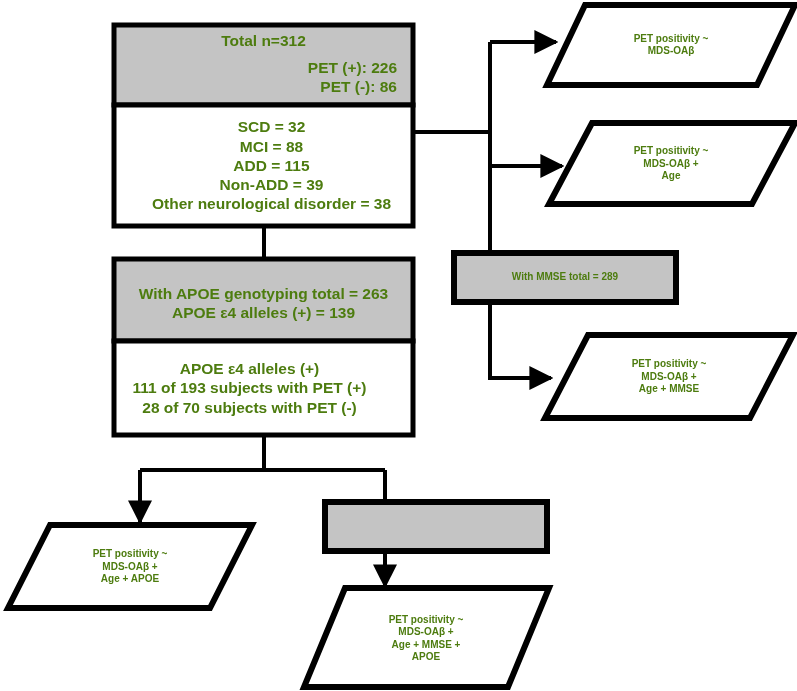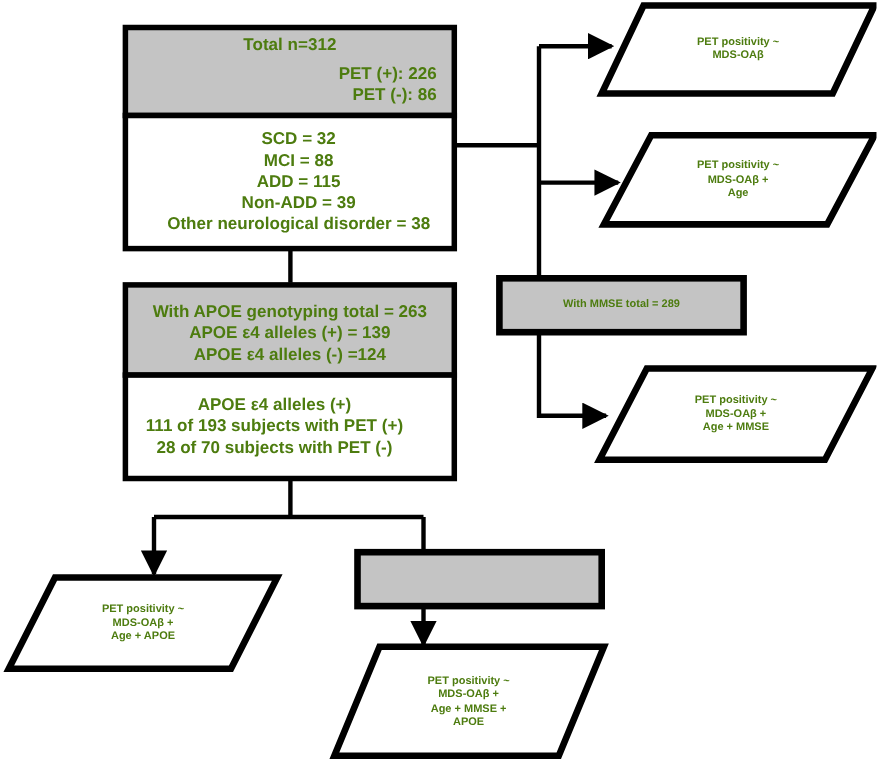--- a/index.html
+++ b/index.html
@@ -112,21 +112,20 @@
     <span class="ln">SCD = 32</span>
     <span class="ln">MCI = 88</span>
     <span class="ln">ADD = 115</span>
     <span class="ln">Non-ADD = 39</span>
     <span class="ln">Other neurological disorder = 38</span>
   </div>
 
   <div class="node-text t-center sz15" style="left:118px; top:261px; width:291px; height:84px;">
     <span class="ln">With APOE genotyping total = 263</span>
     <span class="ln">APOE ε4 alleles (+) = 139</span>
-    <span class="ln">APOE ε4 alleles (-) =124</span>
   </div>
 
   <div class="node-text t-center sz15" style="left:118px; top:343px; width:263px; height:90px;">
     <span class="ln">APOE ε4 alleles (+)</span>
     <span class="ln">111 of 193 subjects with PET (+)</span>
     <span class="ln">28 of 70 subjects with PET (-)</span>
   </div>
 
   <div class="node-text t-center sz145" style="left:458px; top:255px; width:214px; height:45px;">
     <span class="ln">With MMSE total = 289</span>

